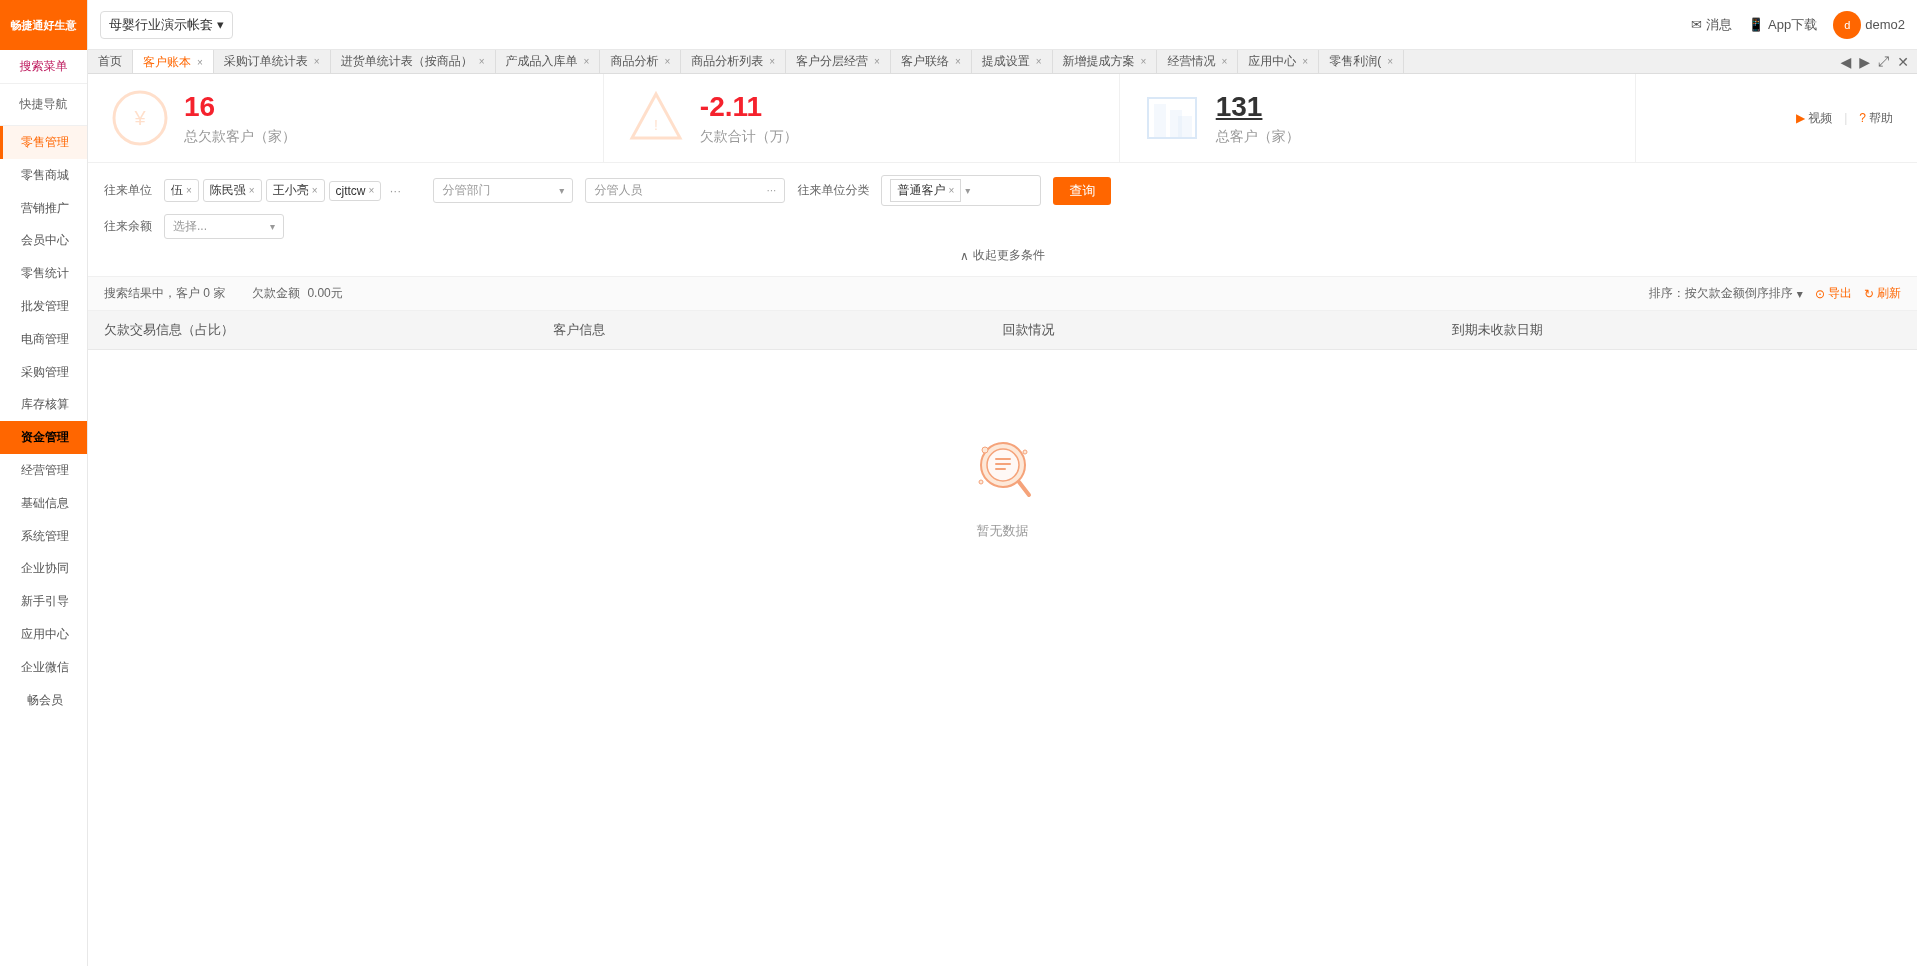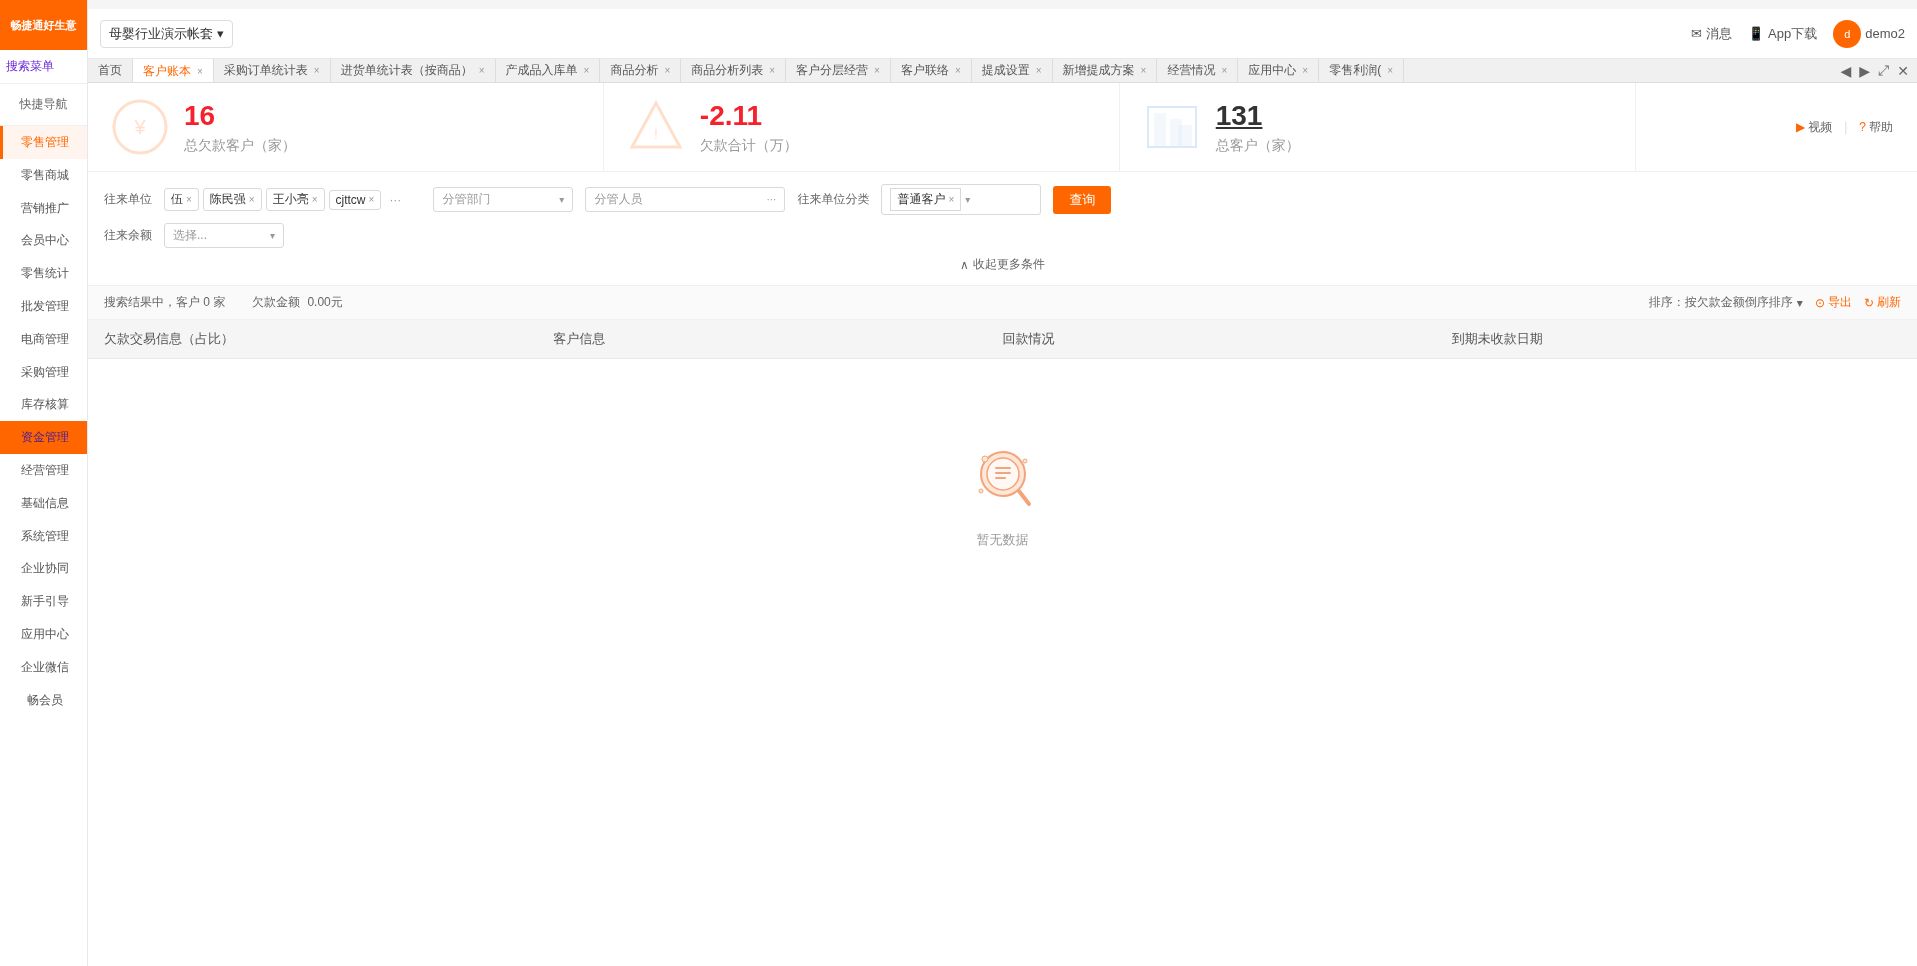--- a/index.html
+++ b/index.html
@@ -3,32 +3,32 @@
   <meta charset="utf-8">
   <style>
     * { box-sizing: border-box; margin: 0; padding: 0; font-family: "Microsoft YaHei", "PingFang SC", Arial, sans-serif; }
     body { background: #f5f5f5; font-size: 13px; color: #333; overflow: hidden; height: 966px; display: flex; }
 
     
     .sidebar { width: 88px; background: #fff; display: flex; flex-direction: column; border-right: 1px solid #e8e8e8; flex-shrink: 0; height: 100vh; }
     .sidebar-logo { background: #ff6600; height: 50px; display: flex; align-items: center; justify-content: center; cursor: pointer; }
     .sidebar-logo-text { color: #fff; font-size: 11px; font-weight: bold; text-align: center; line-height: 1.3; }
     .sidebar-search { padding: 8px 6px; border-bottom: 1px solid #f0f0f0; cursor: pointer; }
-    .sidebar-search-label { font-size: 12px; color: #6d28d9; text-align: left; }
+    .sidebar-search-label { font-size: 12px; color: #be185d; text-align: center; }
     .sidebar-nav { padding: 6px 0; border-bottom: 1px solid #f0f0f0; cursor: pointer; }
     .sidebar-nav-label { font-size: 12px; color: #666; text-align: center; padding: 6px 0; }
     .sidebar-item { padding: 8px 4px; cursor: pointer; text-align: center; border-left: 3px solid transparent; }
     .sidebar-item.active { background: #ff6600; border-left-color: #ff6600; }
-    .sidebar-item.active .sidebar-item-label { color: #4c1d95; }
+    .sidebar-item.active .sidebar-item-label { color: #000000; font-weight: bold; }
     .sidebar-item-label { font-size: 12px; color: #555; line-height: 1.4; }
     .sidebar-item.highlight { background: #fff5ee; border-left: 3px solid #ff6600; }
     .sidebar-item.highlight .sidebar-item-label { color: #ff6600; }
 
     
-    .main { flex: 1; display: flex; flex-direction: column; overflow: hidden; margin-top: 9px; }
+    .main { flex: 1; display: flex; flex-direction: column; overflow: hidden; }
 
     
     .topbar { height: 50px; background: #fff; display: flex; align-items: center; padding: 0 12px; border-bottom: 1px solid #e8e8e8; justify-content: space-between; flex-shrink: 0; }
     .topbar-left { display: flex; align-items: center; gap: 8px; }
     .topbar-selector { display: flex; align-items: center; gap: 4px; font-size: 13px; color: #333; cursor: pointer; padding: 4px 8px; border: 1px solid #ddd; border-radius: 4px; }
     .topbar-right { display: flex; align-items: center; gap: 16px; }
     .topbar-action { display: flex; align-items: center; gap: 4px; font-size: 13px; color: #555; cursor: pointer; }
     .topbar-avatar { width: 28px; height: 28px; border-radius: 50%; background: #ff6600; display: flex; align-items: center; justify-content: center; color: #fff; font-size: 11px; }
 
     

